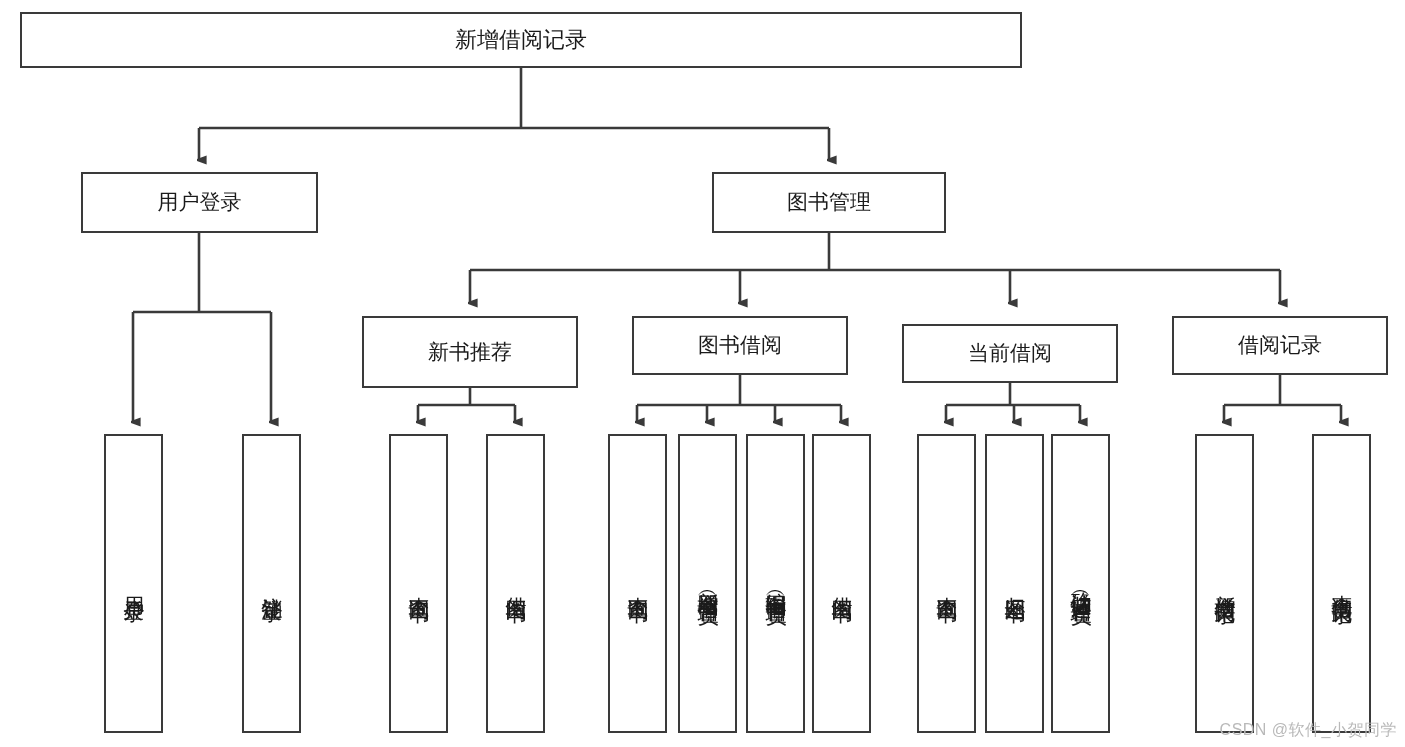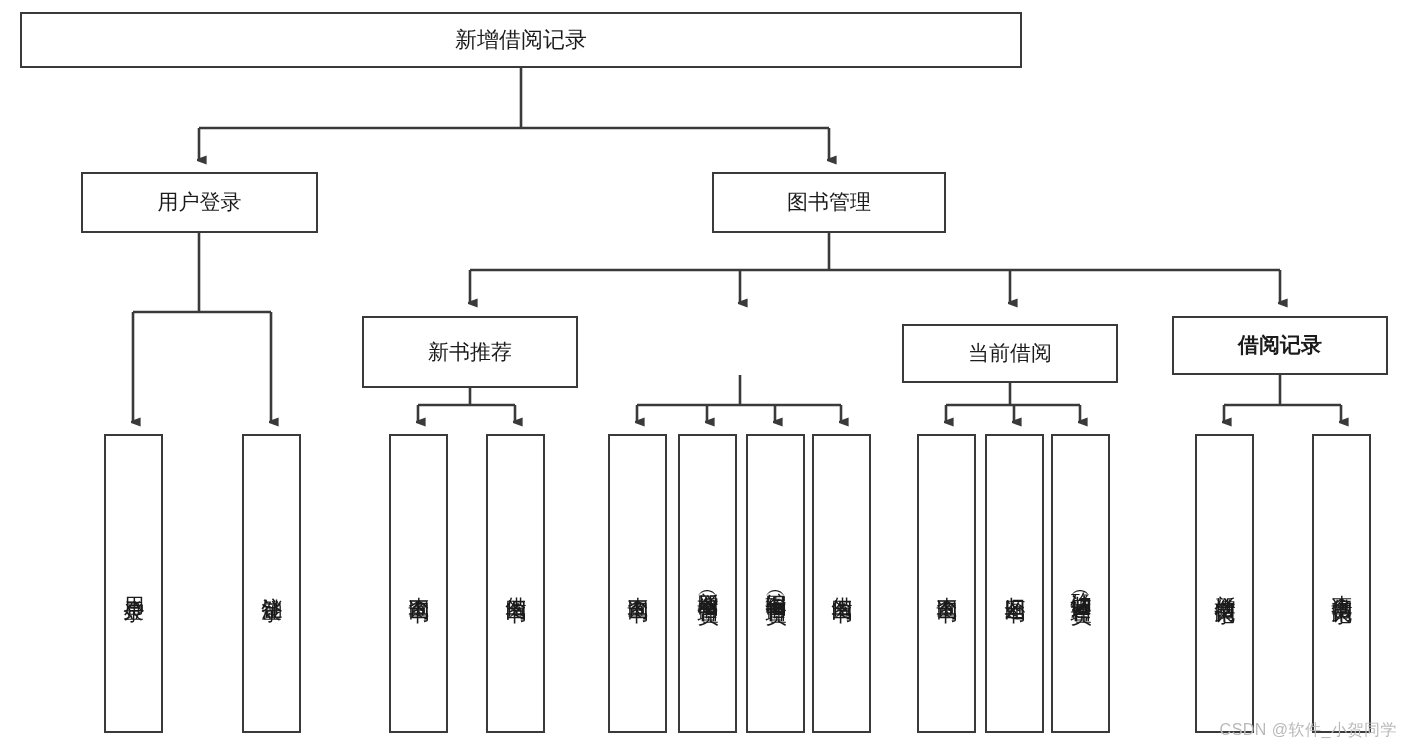--- a/index.html
+++ b/index.html
@@ -104,24 +104,27 @@
   <div class="node h" style="left:81px;top:172px;width:237px;height:61px;">
     <span>用户登录</span>
   </div>
   <div class="node h" style="left:712px;top:172px;width:234px;height:61px;">
     <span>图书管理</span>
   </div>
 
   <div class="node h" style="left:362px;top:316px;width:216px;height:72px;">
     <span>新书推荐</span>
   </div>
+  <div class="node h" style="left:632px;top:316px;width:216px;height:59px;">
+    <span>图书借阅</span>
+  </div>
   <div class="node h" style="left:902px;top:324px;width:216px;height:59px;">
     <span>当前借阅</span>
   </div>
-  <div class="node h" style="left:1172px;top:316px;width:216px;height:59px;font-weight:bold;">
+  <div class="node h" style="left:1172px;top:316px;width:216px;height:59px;">
     <span>借阅记录</span>
   </div>
 
   <div class="node v" style="left:104px;top:434px;width:59px;height:299px;">
     <span>用户登录</span>
   </div>
   <div class="node v" style="left:242px;top:434px;width:59px;height:299px;">
     <span>注销登录</span>
   </div>
 

